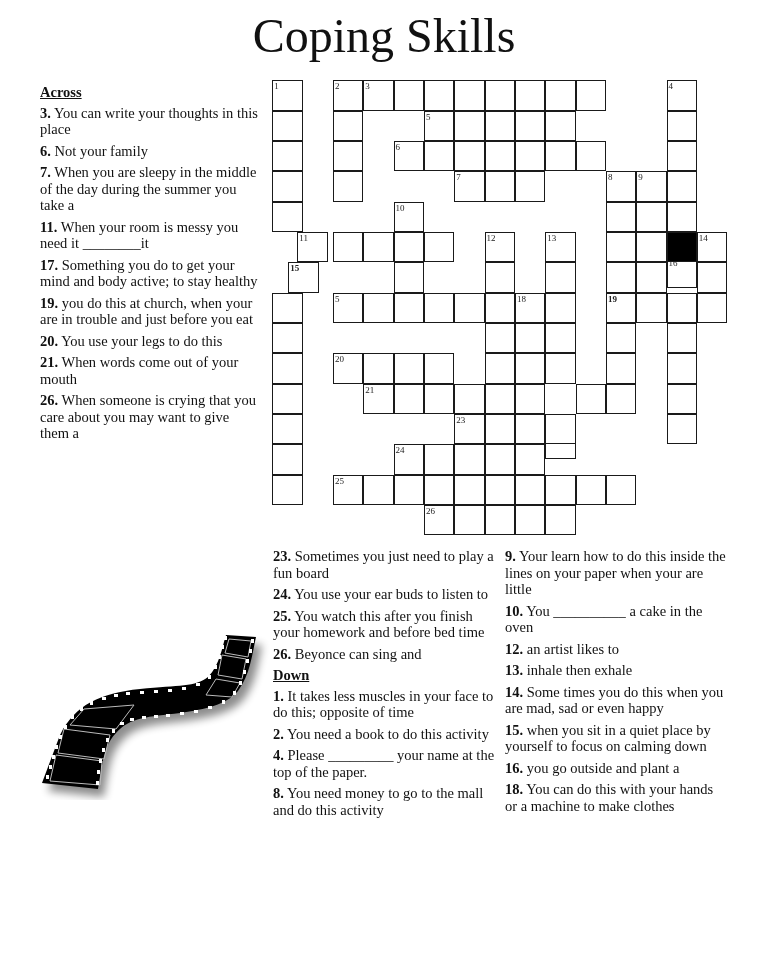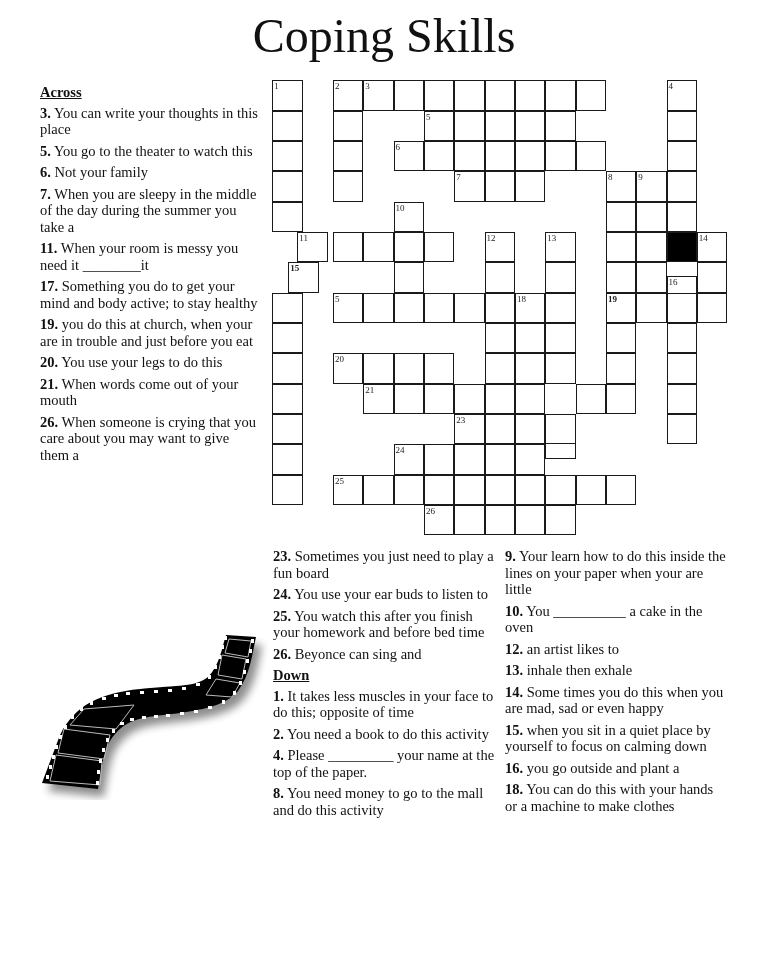--- a/index.html
+++ b/index.html
@@ -19,21 +19,20 @@
   #film { position:absolute; left:30px; top:625px; width:240px; height:175px; }
 </style>
 </head>
 <body>
 
 <div class="title">Coping Skills</div>
 
 <div class="clues" id="across-left">
   <div class="heading">Across</div>
   <div class="clue"><b>3.</b> <span>You can write your thoughts in this place</span></div>
-  <div class="clue"><b>5.</b> <span>You go to the theater to watch this</span></div>
   <div class="clue"><b>6.</b> <span>Not your family</span></div>
   <div class="clue"><b>7.</b> <span>When you are sleepy in the middle of the day during the summer you take a</span></div>
   <div class="clue"><b>11.</b> <span>When your room is messy you need it ________it</span></div>
   <div class="clue"><b>17.</b> <span>Something you do to get your mind and body active; to stay healthy</span></div>
   <div class="clue"><b>19.</b> <span>you do this at church, when your are in trouble and just before you eat</span></div>
   <div class="clue"><b>20.</b> <span>You use your legs to do this</span></div>
   <div class="clue"><b>21.</b> <span>When words come out of your mouth</span></div>
   <div class="clue"><b>26.</b> <span>When someone is crying that you care about you may want to give them a</span></div>
 </div>
 
@@ -119,21 +118,21 @@
       <span class="num">14</span>
     </div>
     <div class="cell" style="left: 16px; top: 181.98px; font-weight: bold;">
       <span class="num">15</span>
     </div>
     <div class="cell" style="left: 121.32px; top: 181.98px;"></div>
     <div class="cell" style="left: 212.31px; top: 181.98px;"></div>
     <div class="cell" style="left: 272.97px; top: 181.98px;"></div>
     <div class="cell" style="left: 333.63px; top: 181.98px;"></div>
     <div class="cell" style="left: 363.96px; top: 181.98px;"></div>
-    <div class="cell" style="left: 394.29px; top: 196px;">
+    <div class="cell" style="left: 394.29px; top: 177px;">
       <span class="num">16</span>
     </div>
     <div class="cell" style="left: 424.62px; top: 181.98px;"></div>
     <div class="cell" style="left: 0px; top: 212.31px;"></div>
     <div class="cell" style="left: 60.66px; top: 212.31px;">
       <span class="num">5</span>
     </div>
     <div class="cell" style="left: 90.99px; top: 212.31px;"></div>
     <div class="cell" style="left: 121.32px; top: 212.31px;"></div>
     <div class="cell" style="left: 151.65px; top: 212.31px;"></div>

